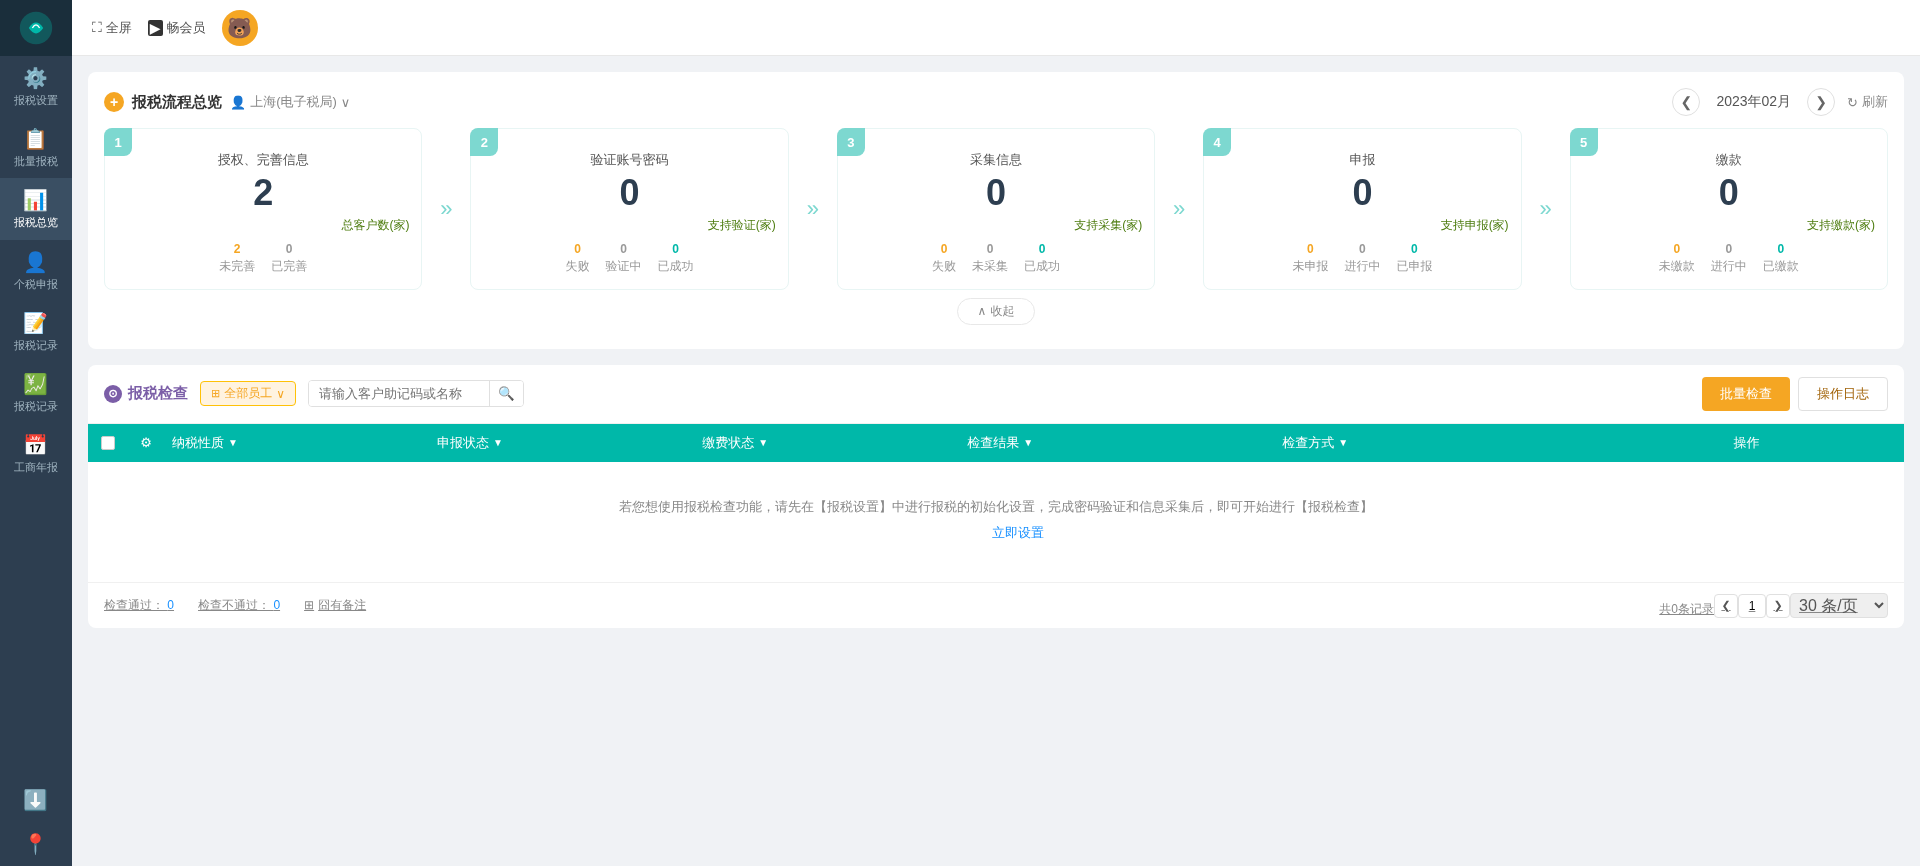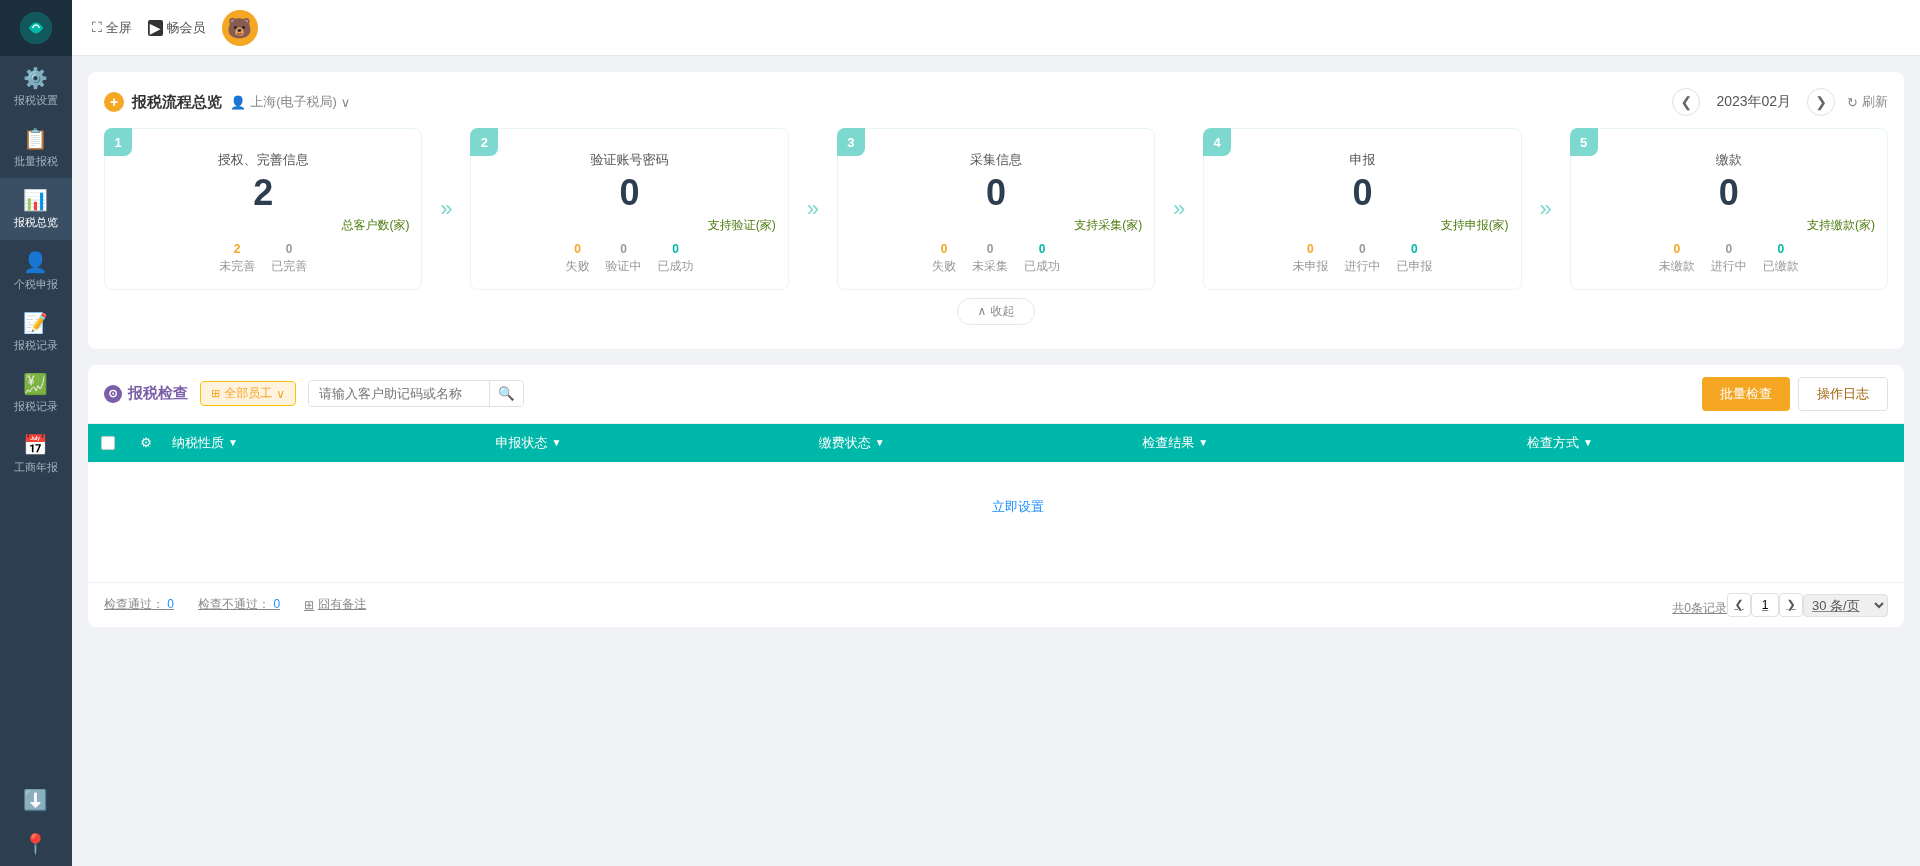--- a/index.html
+++ b/index.html
@@ -90,21 +90,21 @@
     .link-blue { color: #1890ff; cursor: pointer; text-decoration: none; display: block; text-align: center; margin-left: 44px; }
 
     
     .table-footer { display: flex; align-items: center; padding: 10px 16px; border-top: 1px solid #f0f0f0; font-size: 12px; color: #888; text-decoration: underline; }
     .footer-stat { margin-right: 24px; }
     .footer-stat a { color: #1890ff; cursor: pointer; }
     .has-note { display: flex; align-items: center; gap: 4px; }
     .pagination { margin-left: auto; display: flex; align-items: flex-end; gap: 0; }
     .page-btn { border: 1px solid #e0e0e0; background: #fff; width: 24px; height: 24px; border-radius: 4px; cursor: pointer; display: flex; align-items: center; justify-content: center; font-size: 11px; color: #555; }
     .page-current { width: 28px; height: 24px; border: 1px solid #e0e0e0; border-radius: 4px; text-align: center; font-size: 12px; }
-    .page-size-select { border: 1px solid #e0e0e0; border-radius: 4px; padding: 2px 4px; font-size: 13px; color: #555; }
+    .page-size-select { border: 1px solid #e0e0e0; border-radius: 4px; padding: 2px 4px; font-size: 16px; color: #555; }
 
     .checkbox { width: 14px; height: 14px; border: 1px solid #ccc; border-radius: 2px; background: #fff; }
   </style>
 </head>
 <body>
 
 <div class="sidebar">
   <div class="sidebar-logo">
     <svg viewBox="0 0 40 40" fill="none">
       <circle cx="20" cy="20" r="18" fill="#00b8a9" opacity="0.3"></circle>
@@ -350,24 +350,28 @@
           <span class="filter-icon">▼</span>
         </div>
         <div class="th th-result">
           <span>检查结果</span>
           <span class="filter-icon">▼</span>
         </div>
         <div class="th th-method">
           <span>检查方式</span>
           <span class="filter-icon">▼</span>
         </div>
+        <div class="th th-action">
+          <span>操作</span>
+        </div>
       </div>
 
       <div class="table-body">
         <div class="table-empty">
+          <span>若您想使用报税检查功能，请先在【报税设置】中进行报税的初始化设置，完成密码验证和信息采集后，即可开始进行【报税检查】</span>
           <a class="link-blue">立即设置</a>
         </div>
       </div>
 
       <div class="table-footer">
         <span class="footer-stat">
           <span>检查通过：</span>
           <a style="color:#1890ff;">0</a>
         </span>
         <span class="footer-stat">

